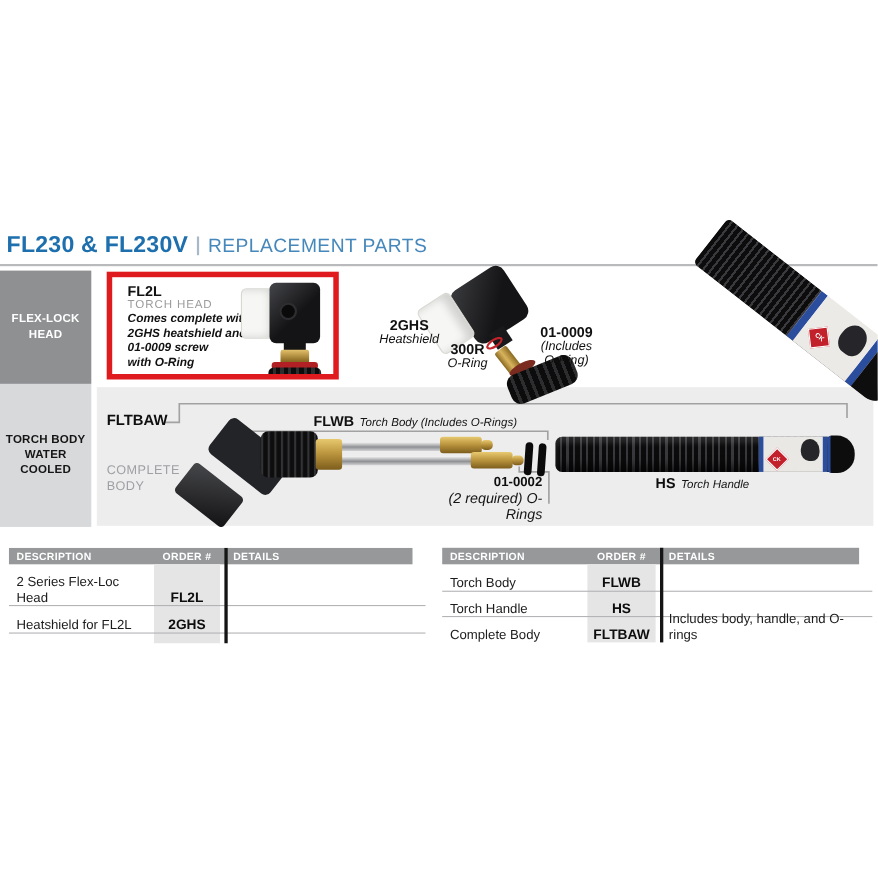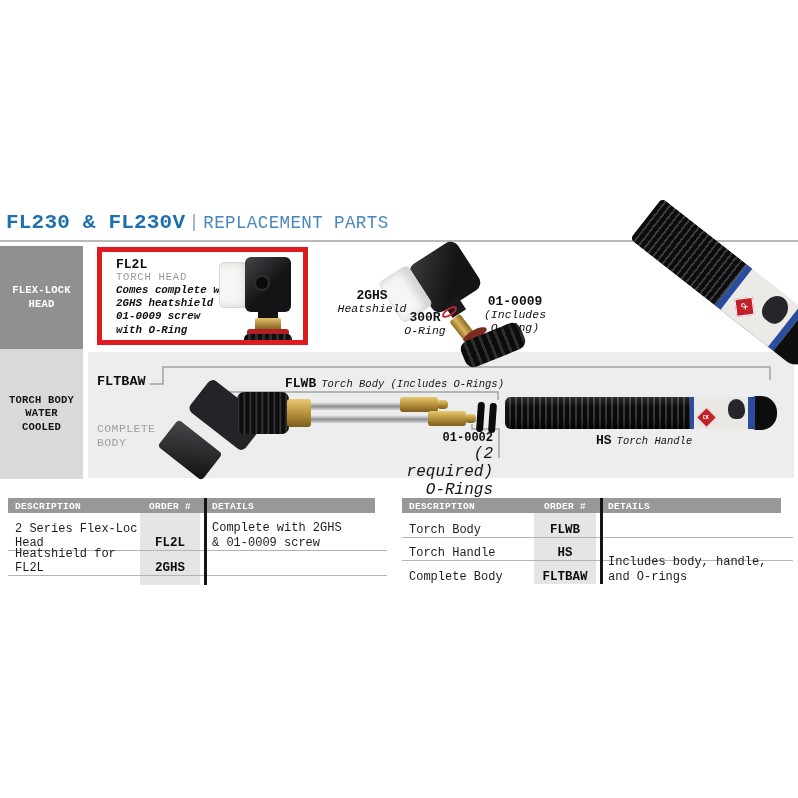--- a/index.html
+++ b/index.html
@@ -1,17 +1,17 @@
 <!DOCTYPE html>
 <html><head>
 <meta charset="utf-8">
 <style>
   html,body { margin:0; padding:0; background:#fff; }
   .page { position:relative; width:798px; height:630px; background:#fff; overflow:hidden;
-          font-family:Liberation Mono, monospace; }
+          font-family:Liberation Sans, sans-serif; }
 
   
   .title-row { position:absolute; left:6px; top:211px; display:flex; align-items:center; gap:8px; z-index:3; }
   .title-model { font-size:21px; font-weight:bold; color:#1d6fad; letter-spacing:.2px; }
   .title-sep { width:2px; height:17px; background:#a9b8c6; }
   .title-section { font-size:17.5px; color:#4688bb; letter-spacing:.4px;text-align:right; }
   .title-rule { position:absolute; left:0; top:240px; width:798px; height:2px; background:#b9babc; z-index:1; }
 
   
   .corner-handle { position:absolute; left:648px; top:192px; width:150px; height:142px; z-index:2; }
@@ -88,21 +88,21 @@
 
   
   .fltbaw-code { position:absolute; left:97px; top:374px; font-size:13.5px; font-weight:bold; color:#0f0f0f; z-index:3; }
   .complete { position:absolute; left:97px; top:390px; font-size:11.5px; color:#9ea0a3; letter-spacing:.4px;
               line-height:1.2; white-space:pre-line; z-index:3;margin-top:32px; }
   .flwb-line { position:absolute; left:285px; top:374px; z-index:3; }
   .flwb-line b { font-size:13px; color:#0f0f0f; }
   .flwb-line i { font-size:10.5px; margin-left:5px; color:#141414; }
   .o2-label { position:absolute; left:398px; top:431px; width:95px; text-align:right; z-index:3; }
   .o2-label .code { display:block; font-weight:bold; font-size:12px; color:#0f0f0f; }
-  .o2-label .nm { display:block; font-style:italic; font-size:16px; color:#141414; }
+  .o2-label .nm { display:block; font-style:italic; font-size:13px; color:#141414; }
   .hs-line { position:absolute; left:596px; top:431px; z-index:3; }
   .hs-line b { font-size:13px; color:#0f0f0f; }
   .hs-line i { font-size:10.5px; margin-left:5px; color:#141414; }
 
   .art-svg { position:absolute; left:0; top:0; z-index:2; pointer-events:none; }
 
   
   .handle { position:absolute; left:505px; top:397px; width:267px; height:32px; z-index:2; }
   .h-body { position:absolute; inset:0; border-radius:6px 14px 14px 6px;
             background:repeating-linear-gradient(90deg,#0b0b0c 0 4px,#39393d 4px 6px);
@@ -290,22 +290,20 @@
       <span class="th-order">ORDER #</span>
       <span class="th-det">DETAILS</span>
     </div>
     <div class="t-ordercol"></div>
     <div class="t-divider"></div>
     <div class="t-rows">
       <div class="t-row r1">
         <span class="c-desc">2 Series Flex-Loc Head</span>
         <span class="c-order">FL2L</span>
         <span class="c-gap"></span>
-        <span class="c-det">Complete with 2GHS
-&amp; 01-0009 screw</span>
       </div>
       <div class="t-row r2">
         <span class="c-desc">Heatshield for FL2L</span>
         <span class="c-order">2GHS</span>
         <span class="c-gap"></span>
         <span class="c-det"></span>
       </div>
       <div class="t-row r3">
         <span class="c-desc">Screw with O-Ring</span>
         <span class="c-order">01-0009</span>

